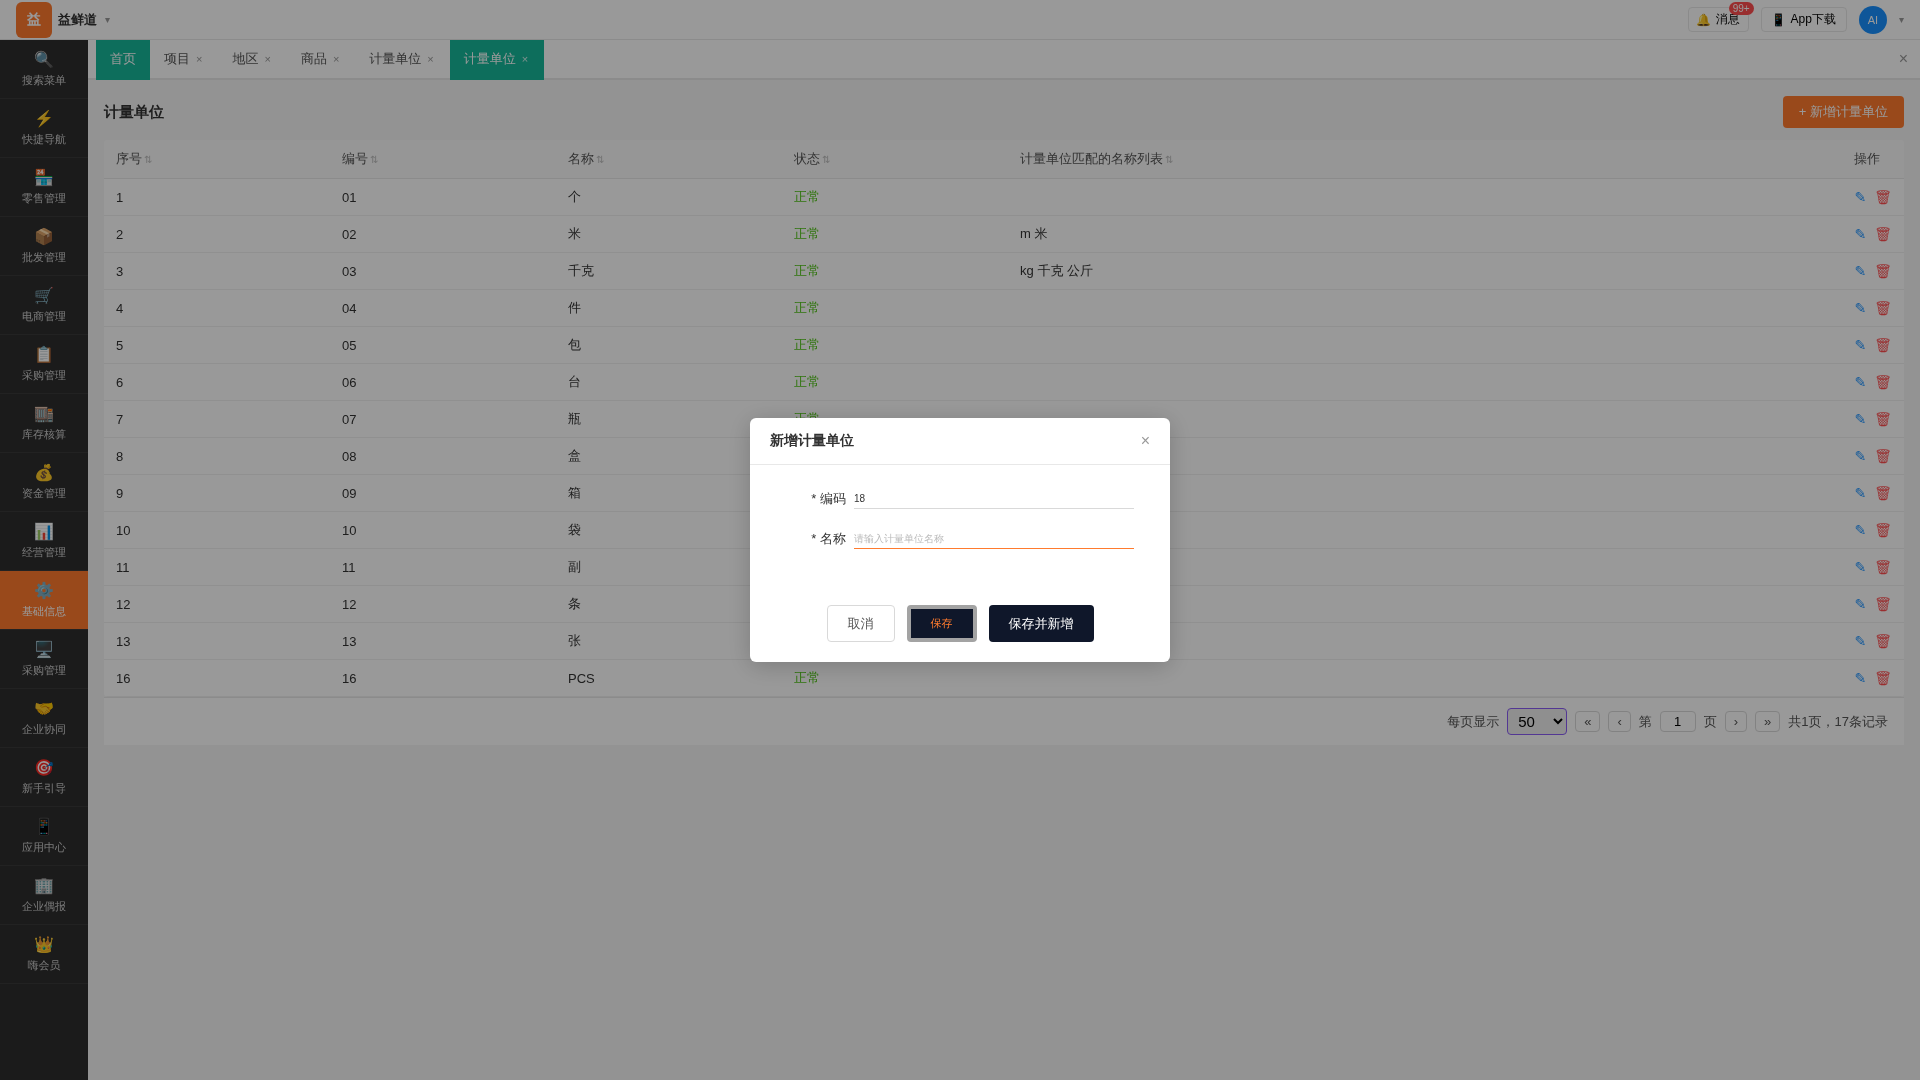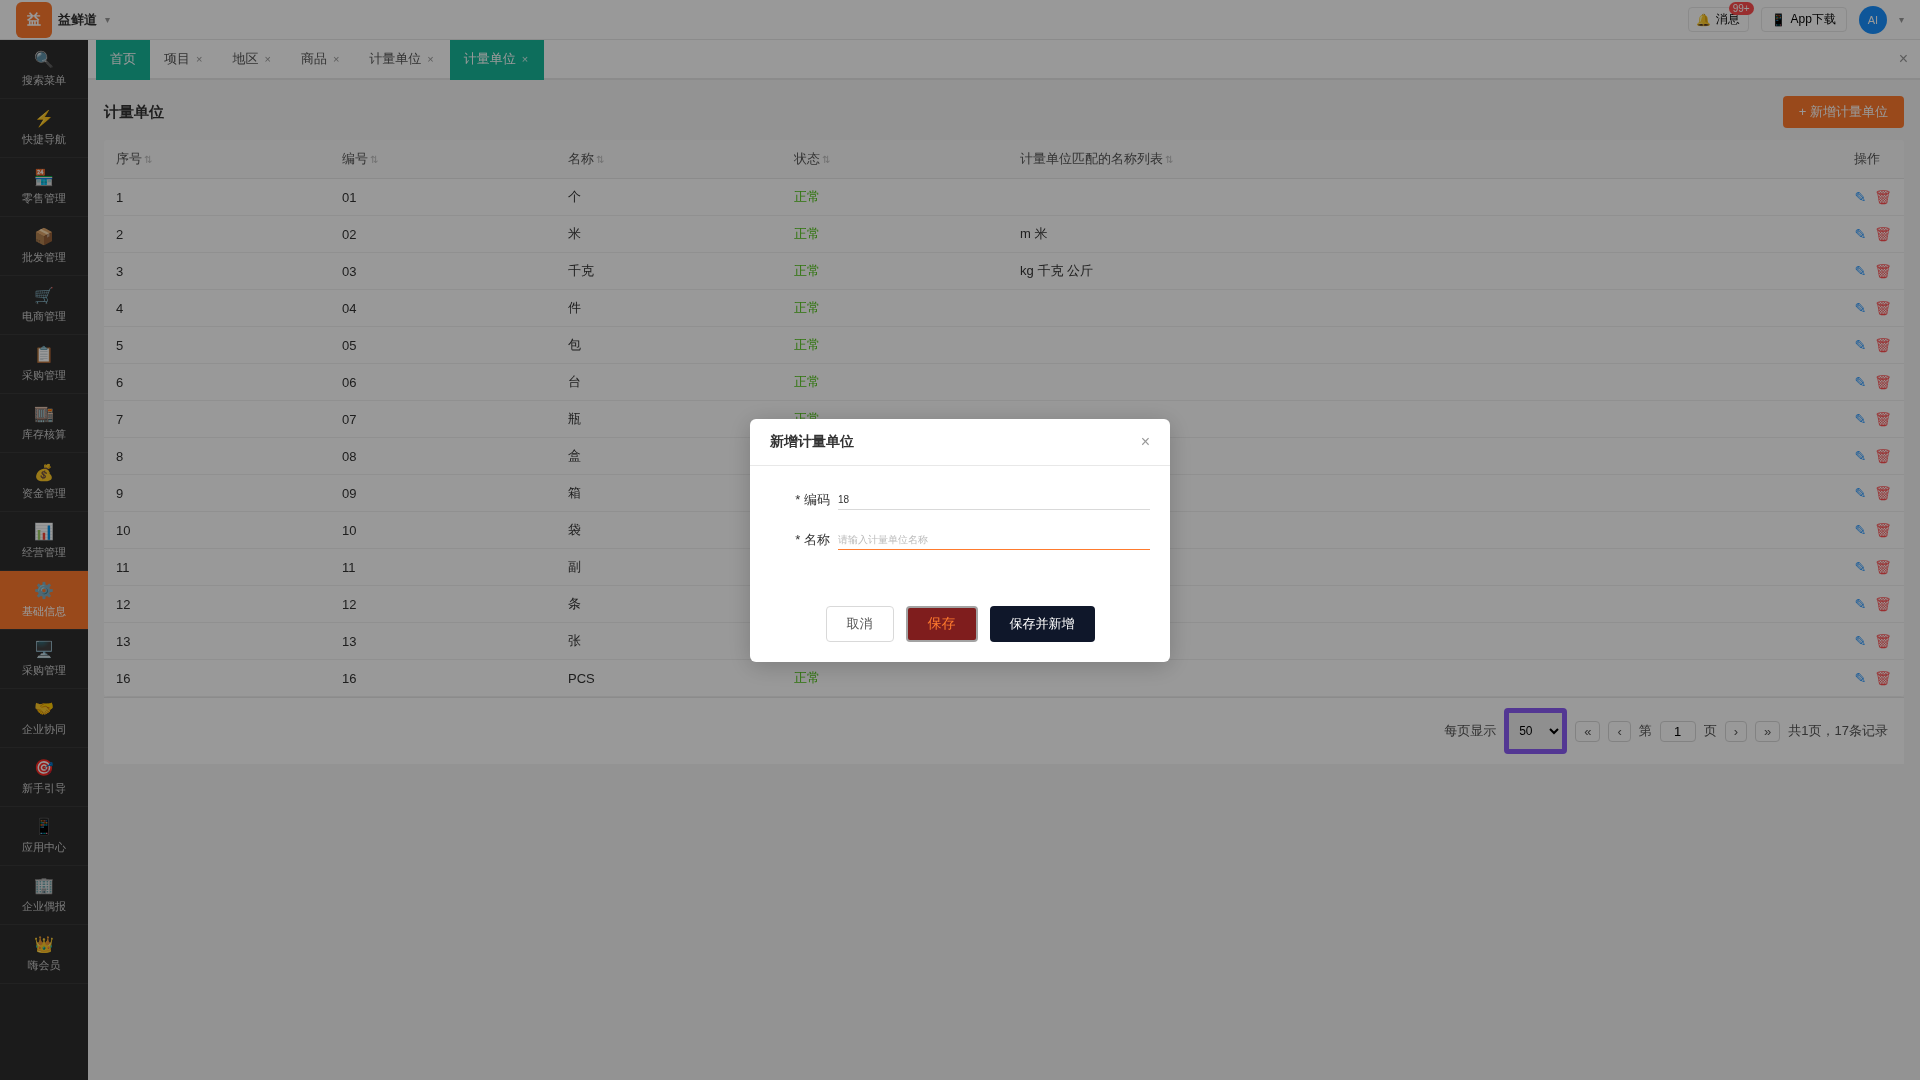--- a/index.html
+++ b/index.html
@@ -127,21 +127,21 @@
     .action-icon.delete { color: #ff4d4f; }
     .sort-arrows { color: #bbb; font-size: 10px; margin-left: 2px; }
 
     
     .pagination-bar {
       background: #fff; padding: 10px 16px;
       display: flex; align-items: center; justify-content: flex-end; gap: 8px;
       border-top: 1px solid #e8e8e8; font-size: 13px; color: #555;
     }
     .page-size-select {
-      border: 5px solid #8b5cf6; border-radius: 4px; padding: 10px 6px; font-size: 12px;
+      border: 1px solid #8b5cf6; border-radius: 4px; padding: 3px 6px; font-size: 15px;
     }
     .page-btn {
       border: 1px solid #d9d9d9; background: #fff; border-radius: 4px;
       padding: 2px 8px; cursor: pointer; color: #555; font-size: 13px;
     }
     .page-btn:disabled { color: #ccc; cursor: default; }
     .page-input {
       border: 1px solid #d9d9d9; border-radius: 4px; padding: 2px 6px;
       width: 36px; text-align: center; font-size: 13px;
     }
@@ -161,21 +161,21 @@
     }
     .modal-header {
       display: flex; align-items: center; justify-content: space-between;
       padding: 14px 20px; border-bottom: 1px solid #e8e8e8;
     }
     .modal-title { font-size: 14px; font-weight: bold; color: #333; }
     .modal-close {
       background: none; border: none; cursor: pointer;
       font-size: 16px; color: #999; line-height: 1;
     }
-    .modal-body { padding: 24px 20px; }
+    .modal-body { padding: 24px 36px; }
     .form-row {
       display: flex; align-items: center; margin-bottom: 20px;
     }
     .form-label {
       width: 60px; text-align: right; font-size: 13px; color: #333;
       flex-shrink: 0; margin-right: 8px;
     }
     .form-input {
       flex: 1; border: none; border-bottom: 1px solid #d9d9d9;
       outline: none; padding: 4px 0; font-size: 10px; color: #333;
@@ -184,22 +184,22 @@
     .form-input::placeholder { color: #bbb; }
     .modal-footer {
       display: flex; justify-content: center; gap: 12px;
       padding: 12px 20px 20px;
     }
     .btn-cancel {
       border: 1px solid #d9d9d9; background: #fff; border-radius: 4px;
       padding: 7px 20px; font-size: 13px; cursor: pointer; color: #555;
     }
     .btn-save {
-      border: 2px solid #a3a3a3; background: #7f1d1d; border-radius: 4px;
-      padding: 7px 20px; font-size: 14px; cursor: pointer; color: #ff7b2e;
+      border: 4px solid #a3a3a3; background: #0f172a; border-radius: 4px;
+      padding: 7px 20px; font-size: 11px; cursor: pointer; color: #ff7b2e;
     }
     .btn-save-new {
       background: #0f172a; color: #fff; border: none; border-radius: 4px;
       padding: 7px 20px; font-size: 13px; cursor: pointer;
     }
   </style>
 </head>
 <body>
 
 <div class="top-bar">

